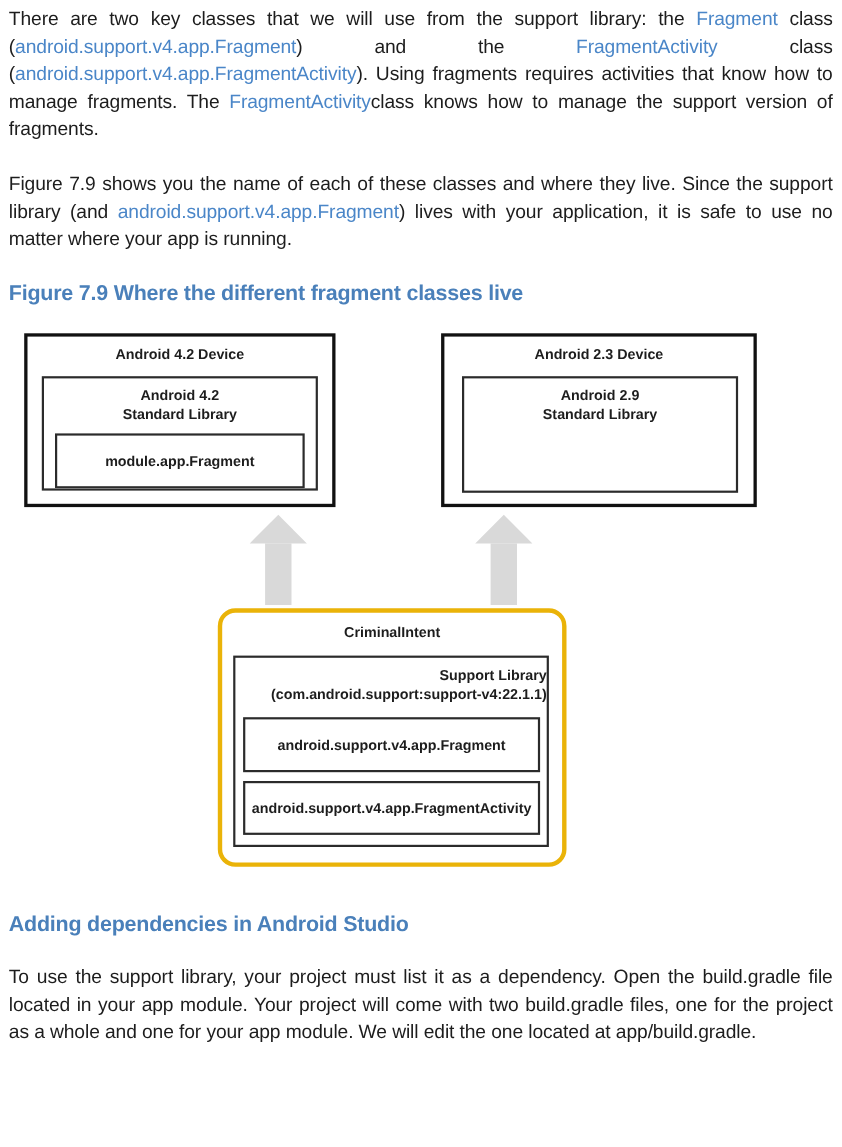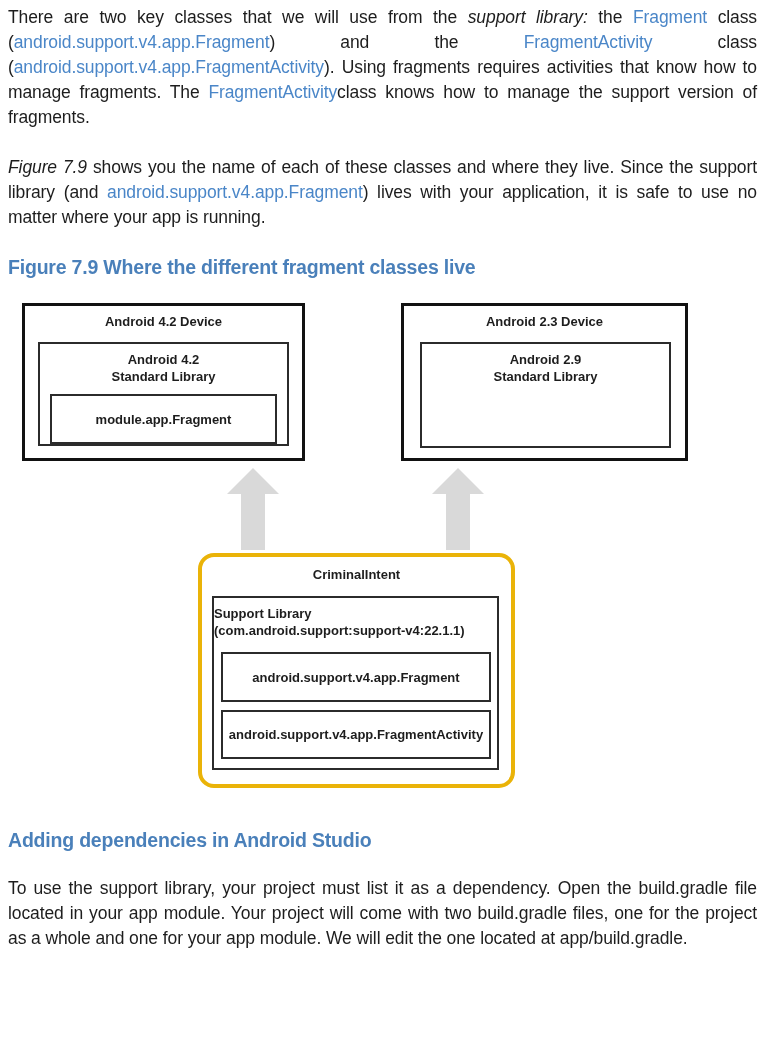--- a/index.html
+++ b/index.html
@@ -23,21 +23,21 @@
   .content { padding: 5px 8px 0 8px; }
 
   .para {
     font-size: 17.5px;
     line-height: 25px;
     letter-spacing: -0.1px;
     text-align: justify;
     margin: 0 0 25px 0;
   }
   .seg-plain  { font-style: normal; }
-  .seg-italic { font-style: italic; }
+  .seg-italic { }
   .seg-blue   { color: var(--link-blue); }
 
   .heading {
     color: var(--heading-blue);
     font-weight: bold;
     font-size: 19.5px;
     line-height: 24px;
     letter-spacing: -0.2px;
     margin: 0;
   }
@@ -70,21 +70,21 @@
     width: 0; height: 0;
     border-left: 26px solid transparent;
     border-right: 26px solid transparent;
     border-bottom: 26px solid var(--arrow-gray);
   }
   .arrow-shaft { width: 24px; height: 56px; margin: 0 auto; background: var(--arrow-gray); }
 
   .app-box { border: 4px solid #eab308; border-radius: 16px; }
   .app-title { text-align: center; margin-top: 10px; }
   .support-box { border: 2px solid var(--border-mid); }
-  .support-title { text-align: left; line-height: 17px; margin-top: 7px; }
+  .support-title { text-align: right; line-height: 17px; margin-top: 7px; padding-left: 19px; }
 
   
   .device-left   { left: 14px;  top: 0;     width: 283px; height: 158px; }
   .device-right  { left: 393px; top: 0;     width: 287px; height: 158px; }
   .lib-left      { left: 13px;  top: 36px;  right: 13px;  bottom: 12px; }
   .lib-right     { left: 16px;  top: 36px;  right: 14px;  bottom: 10px; }
   .classbox-left { left: 10px;  top: 50px;  right: 10px;  height: 50px; }
   .arrow-left    { left: 219px; top: 165px; }
   .arrow-right   { left: 424px; top: 165px; }
   .app-criminal  { left: 190px; top: 250px; width: 317px; height: 235px; }

